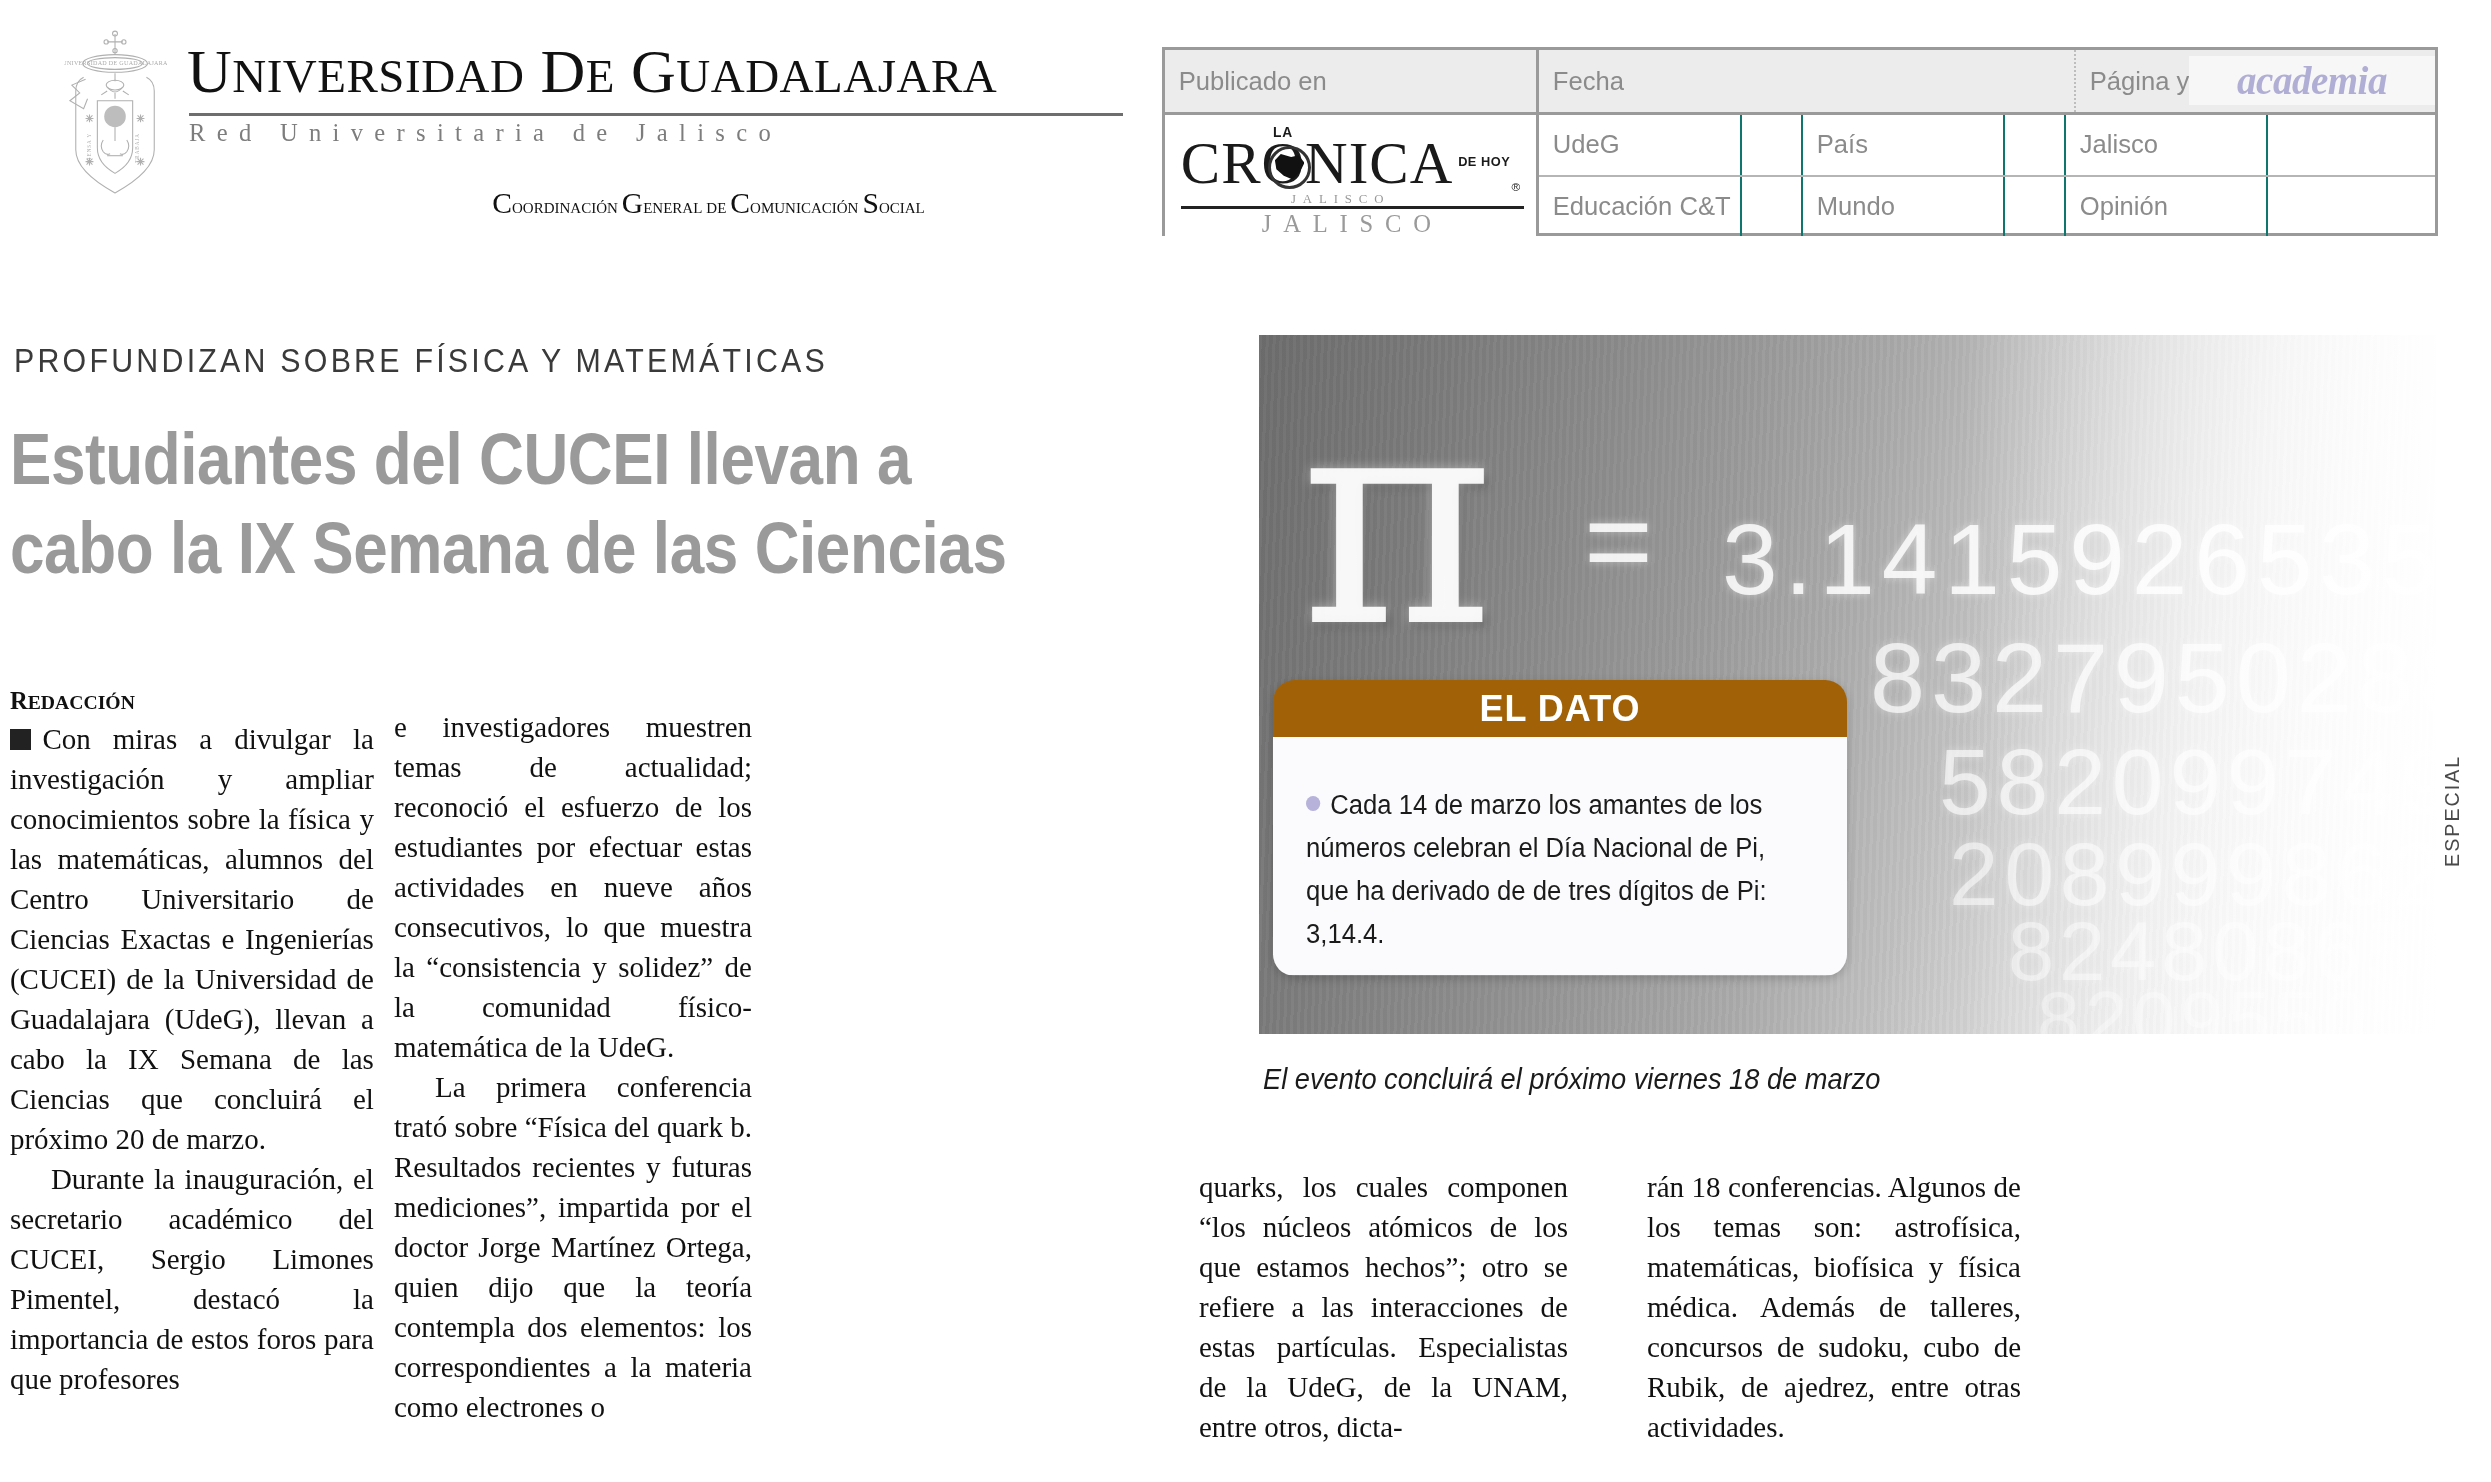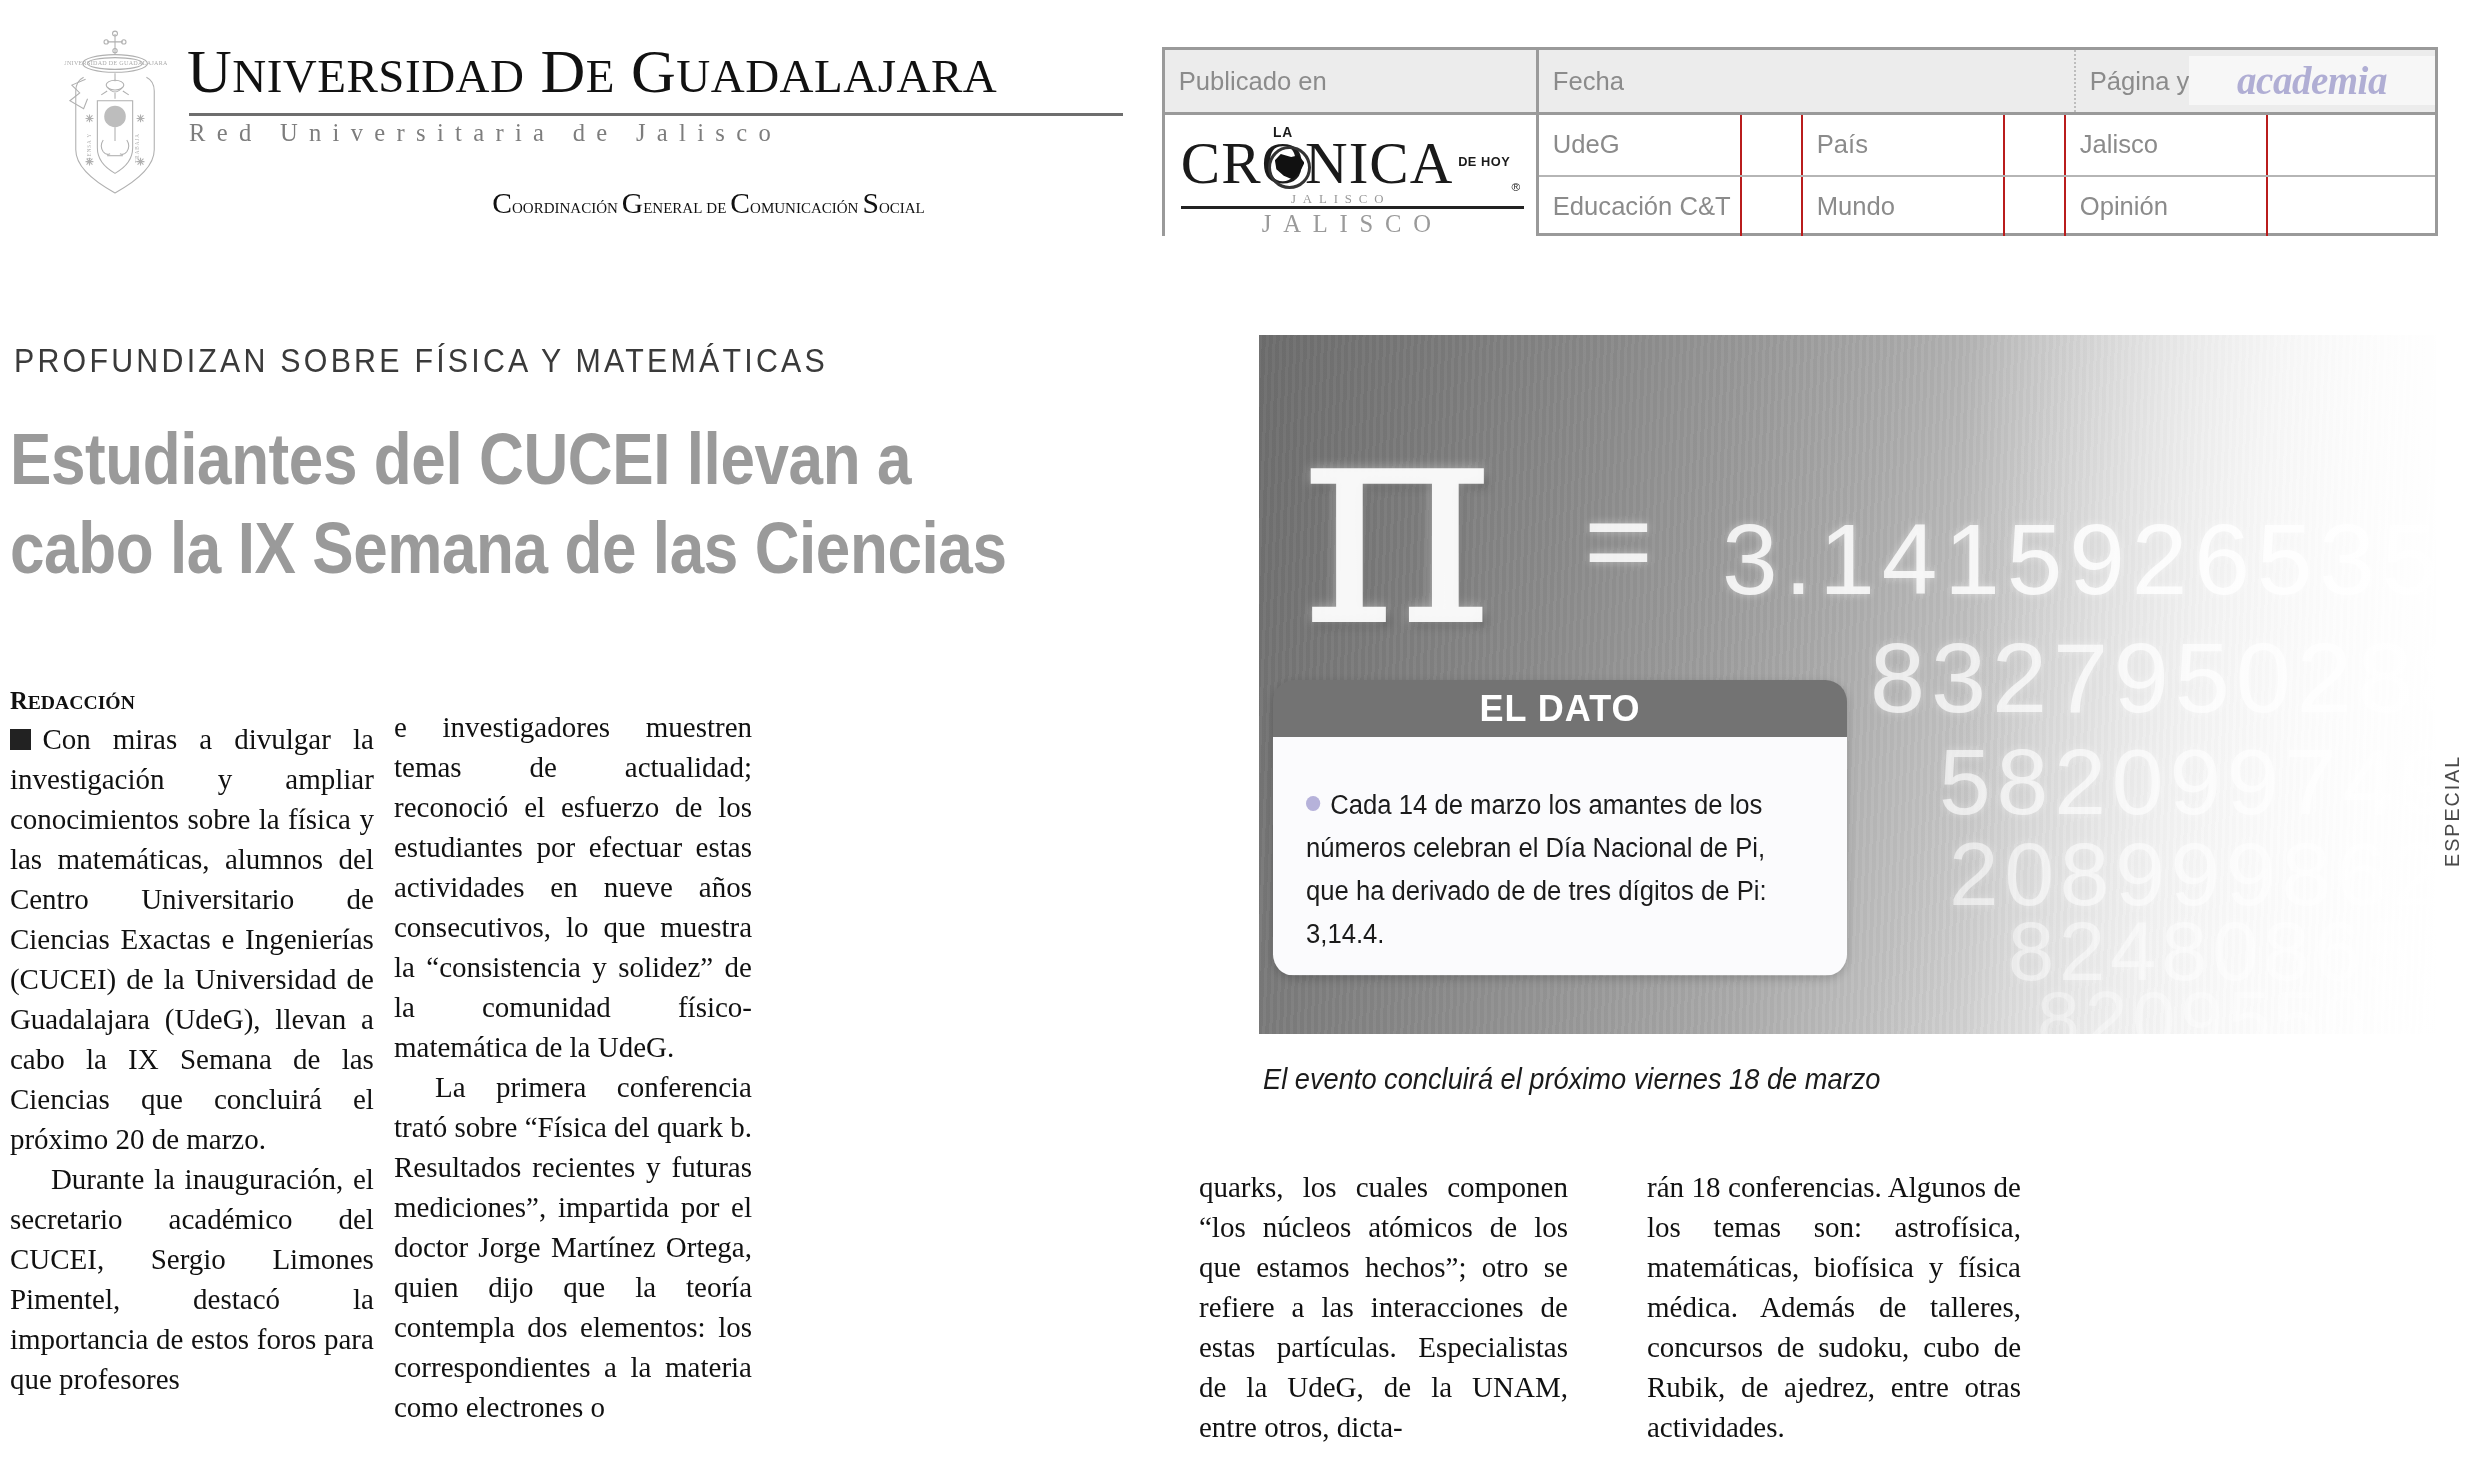--- a/index.html
+++ b/index.html
@@ -90,21 +90,21 @@
     width: 374px; border-right: 3px solid #9a9a9a;
     position:relative; background:#fff;
   }
   .mb-grid { flex:1; display:flex; flex-direction:column; }
   .mb-row { flex:1; display:flex; }
   .mb-row:first-child { border-bottom: 2px solid #b5b5b5; }
   .mb-cell {
     display:flex; align-items:center; padding-left:13.8px;
     color:#8b8b8b; font-family:"Liberation Sans", sans-serif;
     font-size: 25.6px;
-    border-right: 2px solid #b91c1c;
+    border-right: 2px solid #0f766e;
   }
   .mb-cell.c1 { width: 203px; }
   .mb-cell.c2 { width: 61px; }
   .mb-cell.c3 { width: 202px; }
   .mb-cell.c4 { width: 61px; }
   .mb-cell.c5 { width: 202px; }
   .mb-cell.c6 { flex:1; border-right:none; }
 
   
   .cronica {
@@ -258,21 +258,21 @@
 
   
   .dato {
     position:absolute; left: 1273px; top: 680px;
     width: 574px; height: 296px;
     border-radius: 21.7px;
     overflow:hidden;
     box-shadow: 0 3px 9.9px rgba(0,0,0,0.18);
   }
   .dato-head {
-    height: 57px; background:#737373;
+    height: 57px; background:#a16207;
     display:flex; align-items:center; justify-content:center;
     color:#ffffff;
     font-family:"Liberation Sans", sans-serif;
     font-weight:bold; font-size: 36px; letter-spacing: 1px;
   }
   .dato-body {
     height: 238px; background:#fbfbfd;
     padding: 47px 33px 0 33px;
   }
   .dato-text {

